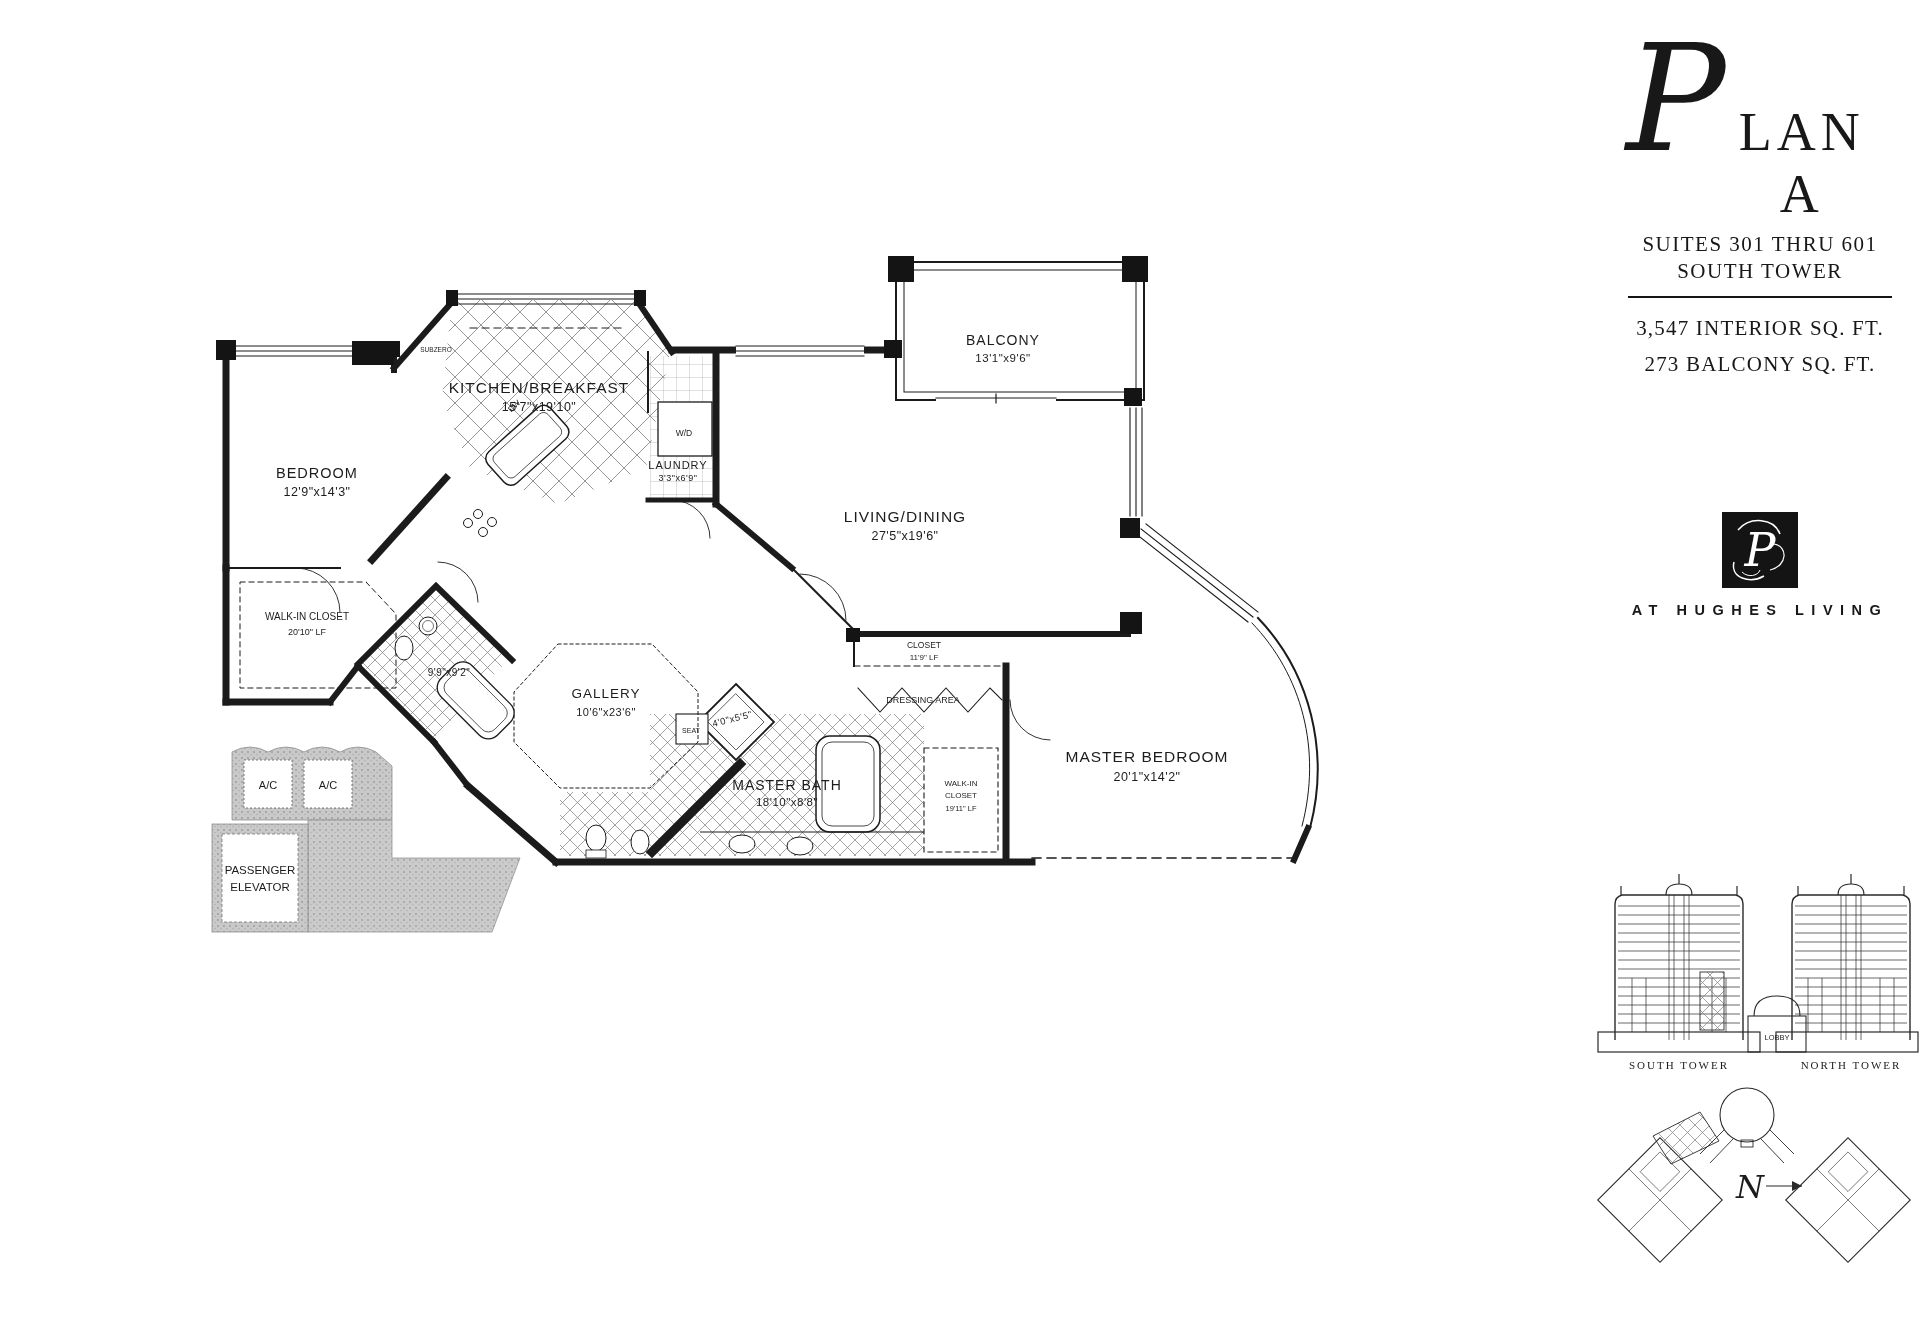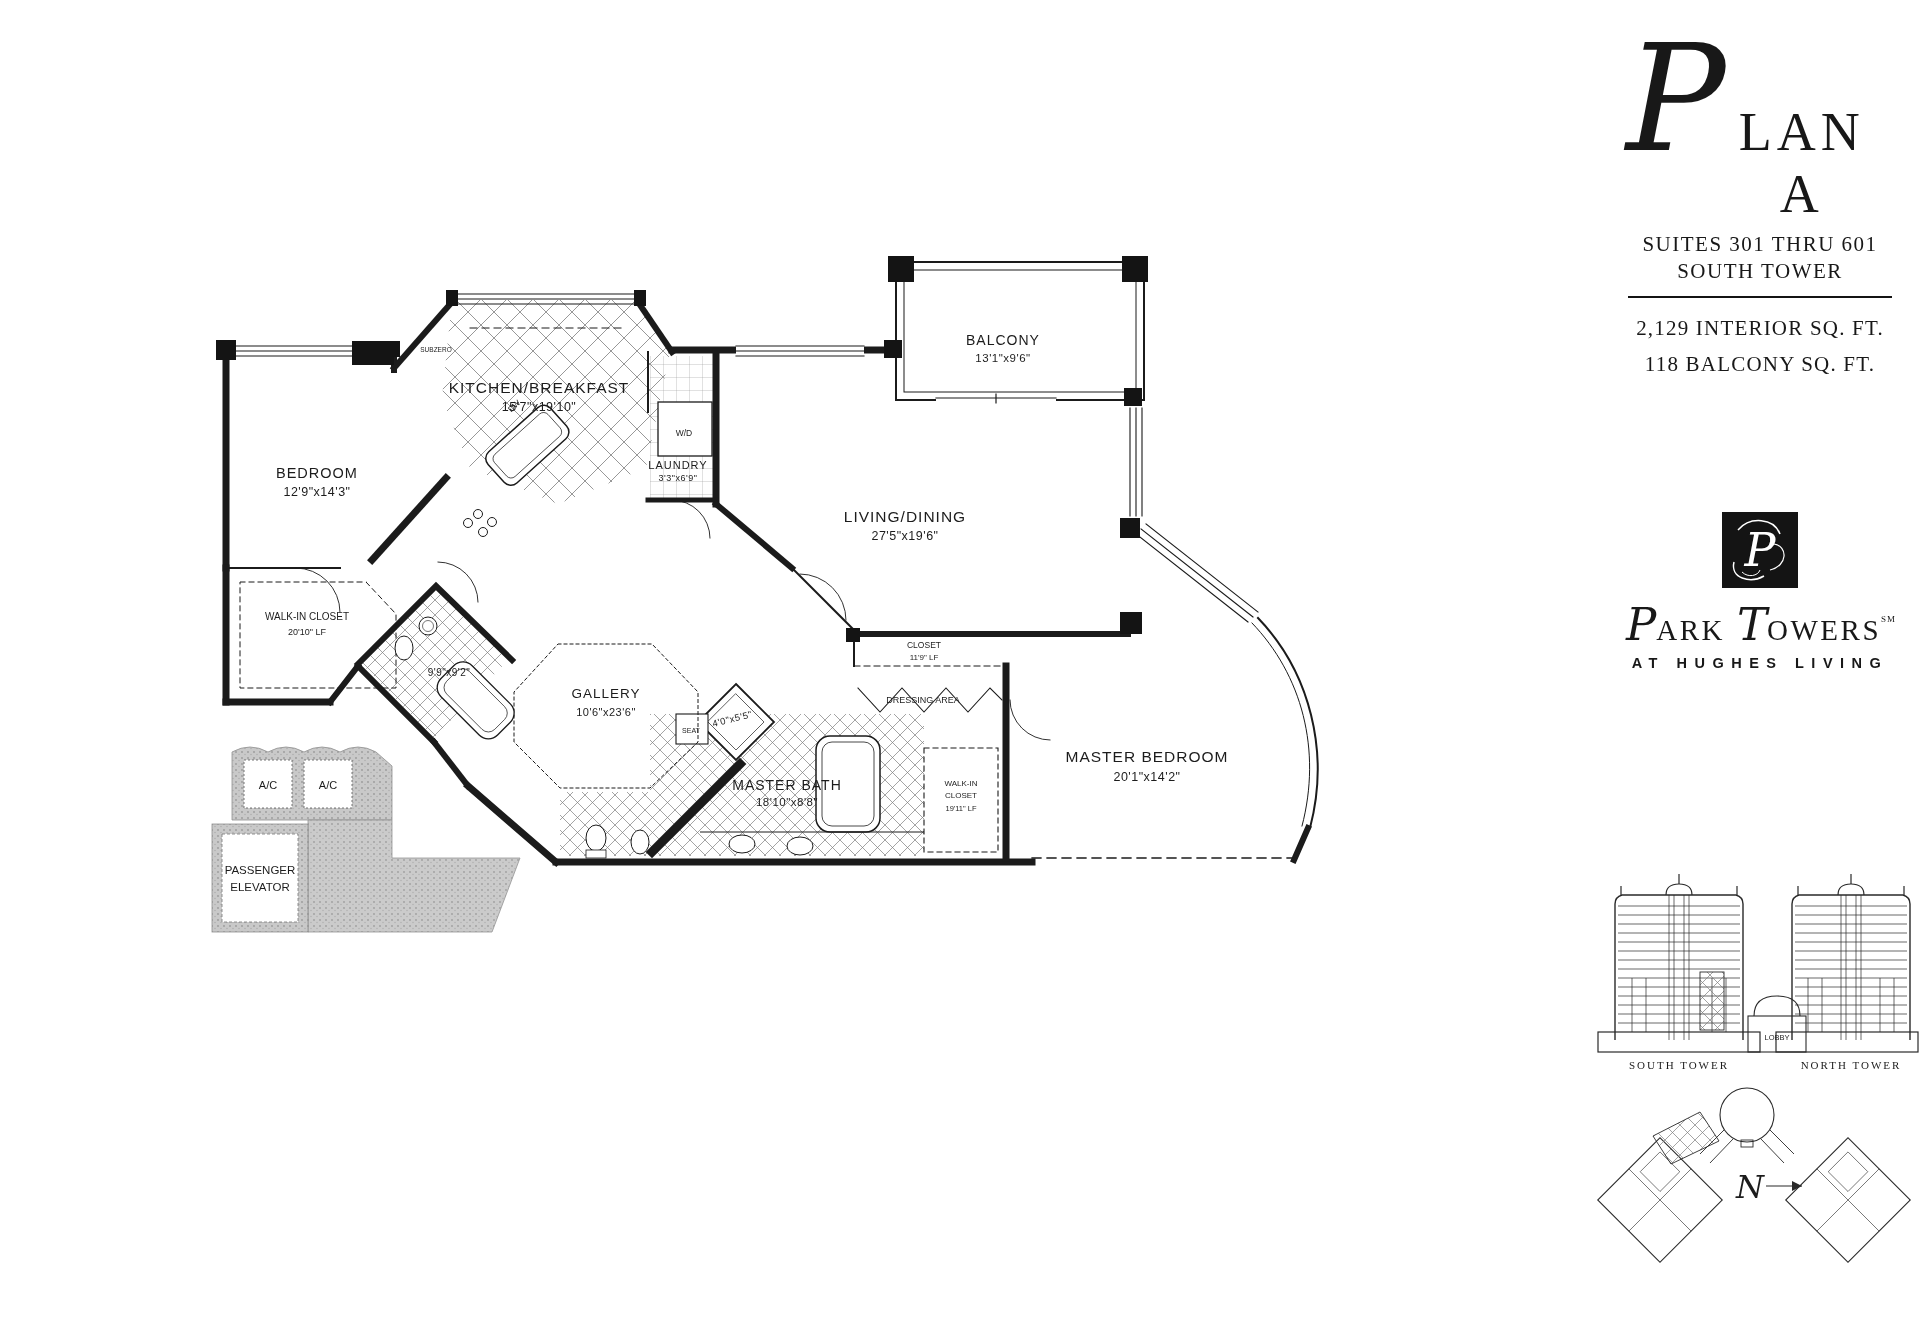--- a/index.html
+++ b/index.html
@@ -299,32 +299,29 @@
 </svg>
 
 <div class="title-block" style="left:1626px;top:46px;width:268px;">
   <div class="plan-title">
     <span class="script-p">P</span>
     <span class="plan-rest">LAN A</span>
   </div>
   <div class="tb-line">SUITES 301 THRU 601</div>
   <div class="tb-line">SOUTH TOWER</div>
   <div class="tb-rule"></div>
-  <div class="tb-sq">2,129 INTERIOR SQ. FT.</div>
-  <div class="tb-sq">118 BALCONY SQ. FT.</div>
+  <div class="tb-sq">3,547 INTERIOR SQ. FT.</div>
+  <div class="tb-sq">273 BALCONY SQ. FT.</div>
 </div>
 
 <div class="brand-block" style="left:1626px;top:512px;width:268px;">
   <svg class="monogram" width="76" height="76" viewBox="0 0 76 76">
     <rect width="76" height="76" fill="#141414"></rect>
     <path d="M16 18 C28 4 52 6 58 22" stroke="#fff" stroke-width="1.5" fill="none"></path>
     <path d="M12 50 C8 66 28 72 42 64" stroke="#fff" stroke-width="1.5" fill="none"></path>
     <path d="M52 32 C66 34 66 54 48 58" stroke="#fff" stroke-width="1.2" fill="none"></path>
     <path d="M20 60 C26 66 36 64 38 58" stroke="#fff" stroke-width="1" fill="none"></path>
     <text class="mono-p" x="38" y="54" text-anchor="middle">P</text>
   </svg>
-  <div class="brand-name">
-    <span class="b-init">P</span><span class="b-rest">ARK</span><span class="b-gap"></span><span class="b-init">T</span><span class="b-rest">OWERS</span><sup class="b-sm">SM</sup>
-  </div>
   <div class="brand-tagline">AT HUGHES LIVING</div>
 </div>
 
 </div>
 
 </body></html>

